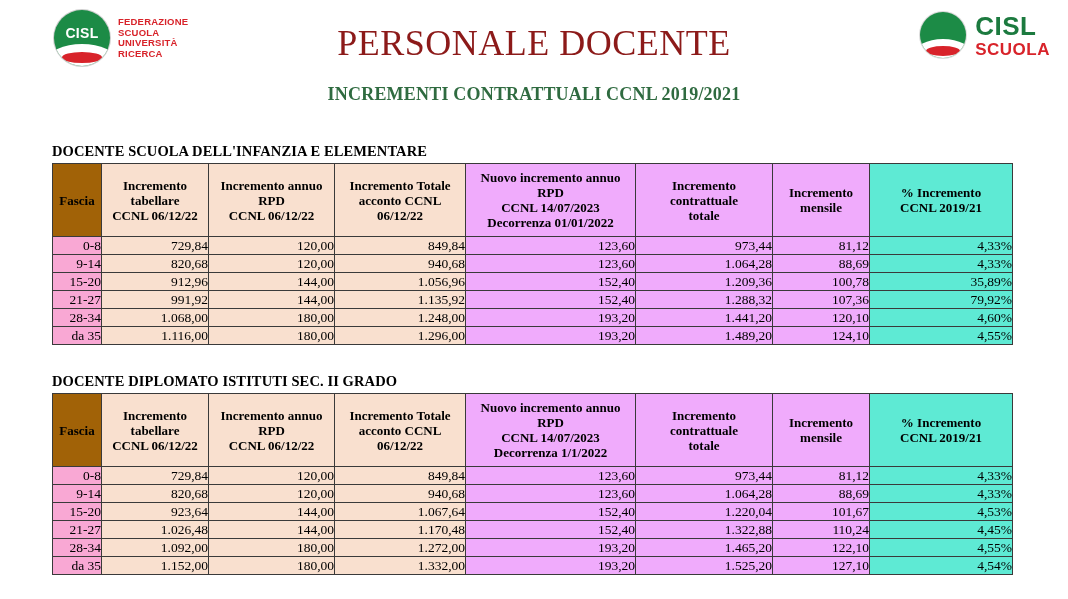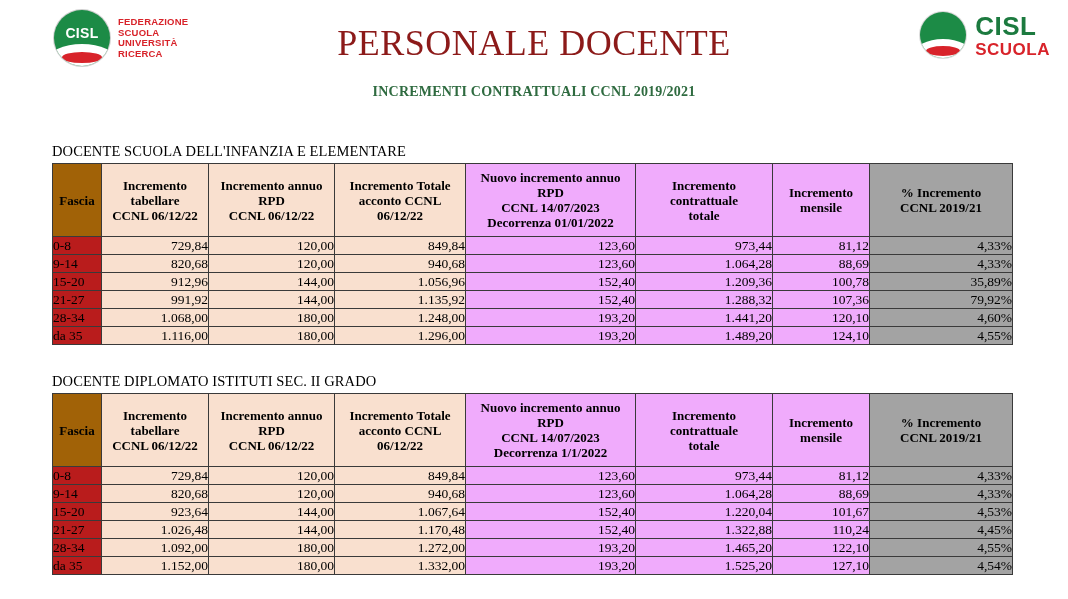--- a/index.html
+++ b/index.html
@@ -144,34 +144,34 @@
     font-size: 36px;
     font-weight: normal;
     color: #8c1a19;
     letter-spacing: 0.5px;
   }
   .title-sub {
     position: absolute;
     left: 0; right: 0;
     top: 84px;
     text-align: center;
-    font-size: 14px;
+    font-size: 18px;
     font-weight: bold;
     color: #2f6b40;
     letter-spacing: 0.2px;
   }
 
   
   .table-block { position: absolute; left: 52px; }
   .block1 { top: 143px; }
   .block2 { top: 373px; }
 
   .section-title {
     font-size: 14.5px;
-    font-weight: normal;
+    font-weight: bold;
     color: #000000;
     margin-bottom: 3px;
     letter-spacing: 0.1px;
   }
 
   table.grid {
     border-collapse: collapse;
     table-layout: fixed;
     width: 960px;
     font-size: 13px;
@@ -186,36 +186,36 @@
     font-weight: bold;
     text-align: center;
     vertical-align: middle;
     line-height: 15px;
     padding: 5px 4px;
     font-size: 13px;
   }
   th.hcell.tall { height: 72px; }
 
   td.cell-label {
-    text-align: left;
-    background: #b91c1c;
+    text-align: right;
+    background: #f9a8d4;
     padding: 2px 3px;
     height: 17px;
     font-size: 13.5px;
   }
   td.cell-num {
     text-align: right;
     padding: 2px 6px 2px 3px;
     height: 17px;
     font-size: 13.5px;
   }
 
   .bg-peach { background: #f9e0cf; }
   .bg-blue  { background: #f0abfc; }
-  .bg-green { background: #a3a3a3; }
+  .bg-green { background: #5eead4; }
   .bg-white { background: #a16207; }
 
   
   col.c0 { width: 49px; }
   col.c1 { width: 107px; }
   col.c2 { width: 126px; }
   col.c3 { width: 131px; }
   col.c4 { width: 170px; }
   col.c5 { width: 137px; }
   col.c6 { width: 97px; }

